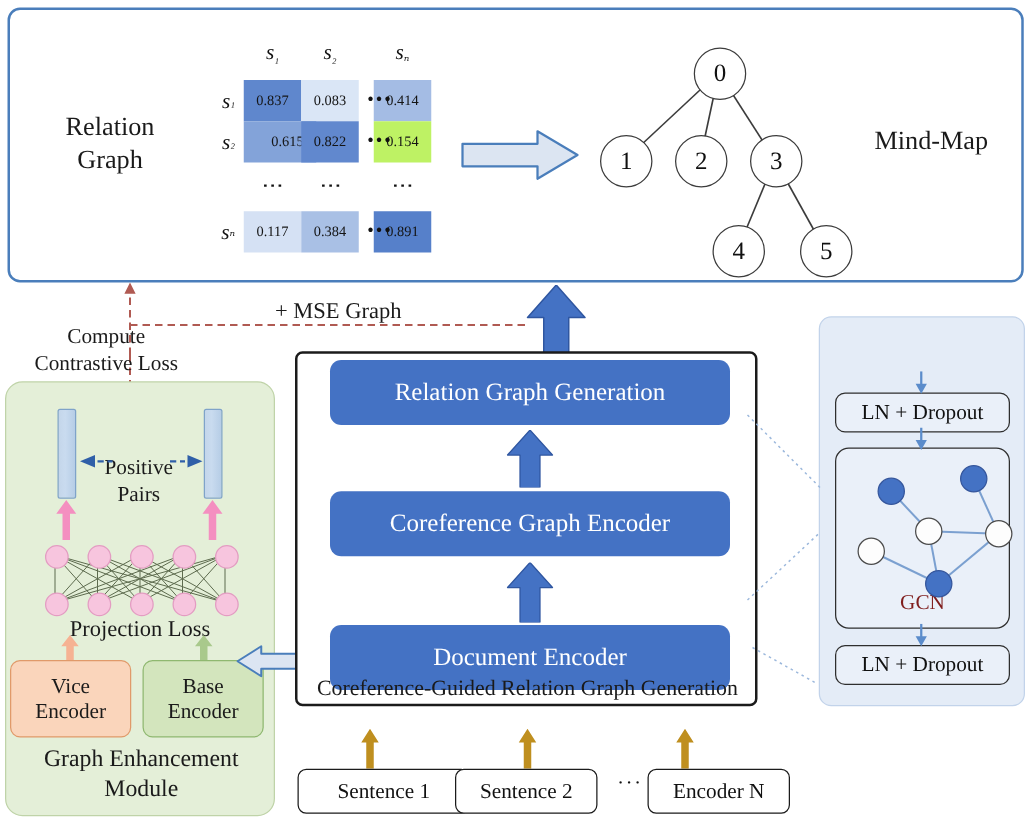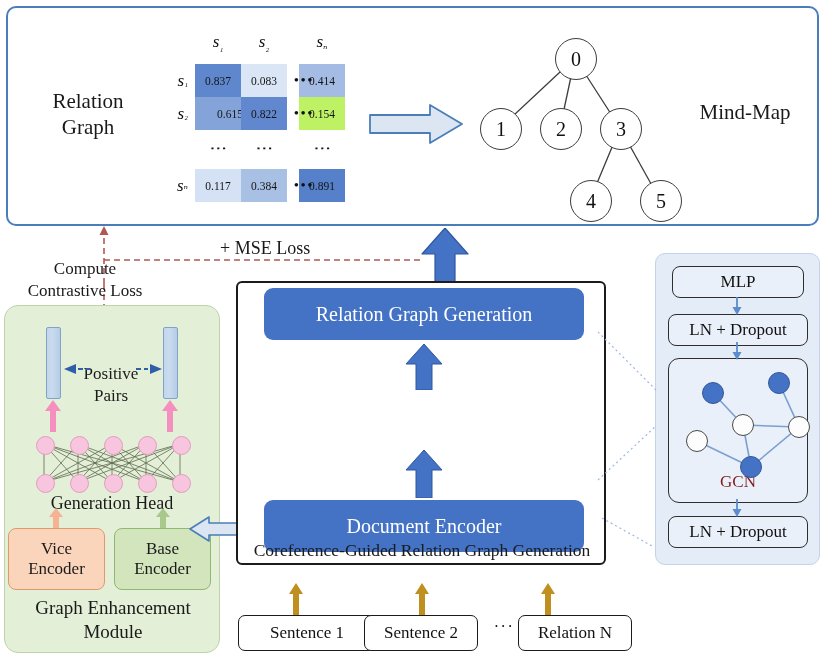--- a/index.html
+++ b/index.html
@@ -308,21 +308,21 @@
     <path d="M104,58 L104,6" stroke="#b05a52" stroke-width="1.6" stroke-dasharray="6,4" fill="none"></path>
     <polygon points="104,0 99.5,9 108.5,9" fill="#b05a52"></polygon>
 
     <path d="M104,34 L420,34" stroke="#b05a52" stroke-width="1.6" stroke-dasharray="6,4" fill="none"></path>
   </svg>
   <svg class="abs" style="left:90px; top:284px; width:30px; height:30px;" viewBox="0 0 30 30">
     <path d="M14,0 L14,30" stroke="#b05a52" stroke-width="1.6" stroke-dasharray="6,4" fill="none"></path>
   </svg>
 
   <div id="compute-loss-label" class="abs multiline">Compute<br>Contrastive Loss</div>
-  <div id="mse-loss-label" class="abs">+ MSE Loss</div>
+  <div id="mse-loss-label" class="abs">+ MSE Graph</div>
 
   <svg class="abs" style="left:418px; top:228px; width:54px; height:56px;" viewBox="0 0 54 56">
     <polygon points="27,0 50,26 37,26 37,56 17,56 17,26 4,26" fill="#4472c4" stroke="#2f56a0" stroke-width="1.2" stroke-linejoin="round"></polygon>
   </svg>
 
   <div id="green-module" class="abs"></div>
 
   <div class="posbar abs" style="left:46px; top:327px;"></div>
   <div class="posbar abs" style="left:163px; top:327px;"></div>
 
@@ -375,41 +375,42 @@
       <div class="phnode" style="left: 76px; top: 8px;"></div>
       <div class="phnode" style="left: 110px; top: 8px;"></div>
       <div class="phnode" style="left: 144px; top: 8px;"></div>
       <div class="phnode" style="left: 8px; top: 46px;"></div>
       <div class="phnode" style="left: 42px; top: 46px;"></div>
       <div class="phnode" style="left: 76px; top: 46px;"></div>
       <div class="phnode" style="left: 110px; top: 46px;"></div>
       <div class="phnode" style="left: 144px; top: 46px;"></div>
     </div>
 
-  <div id="projection-head-label" class="abs">Generation Head</div>
+  <div id="projection-head-label" class="abs">Projection Loss</div>
 
   <svg class="abs" style="left:47px; top:508px; width:18px; height:24px;" viewBox="0 0 18 24">
     <polygon points="9,0 16,9 12,9 12,24 6,24 6,9 2,9" fill="#f6b293"></polygon>
   </svg>
   <svg class="abs" style="left:154px; top:508px; width:18px; height:24px;" viewBox="0 0 18 24">
     <polygon points="9,0 16,9 12,9 12,24 6,24 6,9 2,9" fill="#a9c98c"></polygon>
   </svg>
 
   <div id="vice-encoder" class="enc-box abs multiline">Vice<br>Encoder</div>
   <div id="base-encoder" class="enc-box abs multiline">Base<br>Encoder</div>
 
   <div id="gem-label" class="abs multiline">Graph Enhancement<br>Module</div>
 
   <svg class="abs" style="left:189px; top:513px; width:62px; height:32px;" viewBox="0 0 62 32">
     <polygon points="1,16 20,4 20,10 61,10 61,22 20,22 20,28" fill="#dce5f2" stroke="#4a7ebb" stroke-width="1.6" stroke-linejoin="round"></polygon>
   </svg>
 
   <div id="main-box" class="abs"></div>
 
   <div id="relation-graph-generation" class="bluebox abs">Relation Graph Generation</div>
+  <div id="coreference-graph-encoder" class="bluebox abs">Coreference Graph Encoder</div>
   <div id="document-encoder" class="bluebox abs">Document Encoder</div>
 
   <svg class="abs" style="left:403px; top:344px; width:42px; height:46px;" viewBox="0 0 42 46">
     <polygon points="21,0 39,20 29,20 29,46 13,46 13,20 3,20" fill="#4472c4" stroke="#2f56a0" stroke-width="1" stroke-linejoin="round"></polygon>
   </svg>
   <svg class="abs" style="left:403px; top:450px; width:42px; height:48px;" viewBox="0 0 42 48">
     <polygon points="21,0 39,20 29,20 29,48 13,48 13,20 3,20" fill="#4472c4" stroke="#2f56a0" stroke-width="1" stroke-linejoin="round"></polygon>
   </svg>
 
   <div id="main-box-caption" class="abs">Coreference-Guided Relation Graph Generation</div>
@@ -418,31 +419,30 @@
     <g fill="#bf8f1f">
       <polygon points="60,0 67,11 63,11 63,32 57,32 57,11 53,11"></polygon>
       <polygon points="186,0 193,11 189,11 189,32 183,32 183,11 179,11"></polygon>
       <polygon points="312,0 319,11 315,11 315,32 309,32 309,11 305,11"></polygon>
     </g>
   </svg>
 
   <div class="sent-box abs" style="left:238px; top:615px; width:138px;">Sentence 1</div>
   <div class="sent-box abs" style="left:364px; top:615px; width:114px;">Sentence 2</div>
   <div id="sentence-ellipsis" class="abs">···</div>
-  <div class="sent-box abs" style="left:518px; top:615px; width:114px;">Relation N</div>
+  <div class="sent-box abs" style="left:518px; top:615px; width:114px;">Encoder N</div>
 
   <div id="gcn-panel" class="abs"></div>
 
   <svg class="abs" style="left:596px; top:330px; width:70px; height:220px;" viewBox="0 0 70 220">
     <path d="M2,2 L60,60" stroke="#9cb8dc" stroke-width="1.2" stroke-dasharray="2,3" fill="none"></path>
     <path d="M2,150 L60,96" stroke="#9cb8dc" stroke-width="1.2" stroke-dasharray="2,3" fill="none"></path>
     <path d="M6,188 L56,216" stroke="#9cb8dc" stroke-width="1.2" stroke-dasharray="2,3" fill="none"></path>
   </svg>
 
-  <div id="mlp-box" class="wbox abs">MLP</div>
   <div id="ln1-box" class="wbox abs">LN + Dropout</div>
   <div id="gcn-box" class="wbox abs"></div>
   <div id="gcn-caption" class="abs">GCN</div>
   <div id="ln2-box" class="wbox abs">LN + Dropout</div>
 
   <svg class="abs" style="left:680px; top:364px; width:118px; height:110px;" viewBox="0 0 118 110" id="gcn-edges">
       <line x1="33" y1="29" x2="63" y2="61" stroke="#7ba0d0" stroke-width="1.6"></line>
       <line x1="99" y1="19" x2="119" y2="63" stroke="#7ba0d0" stroke-width="1.6"></line>
       <line x1="63" y1="61" x2="119" y2="63" stroke="#7ba0d0" stroke-width="1.6"></line>
       <line x1="63" y1="61" x2="71" y2="103" stroke="#7ba0d0" stroke-width="1.6"></line>

